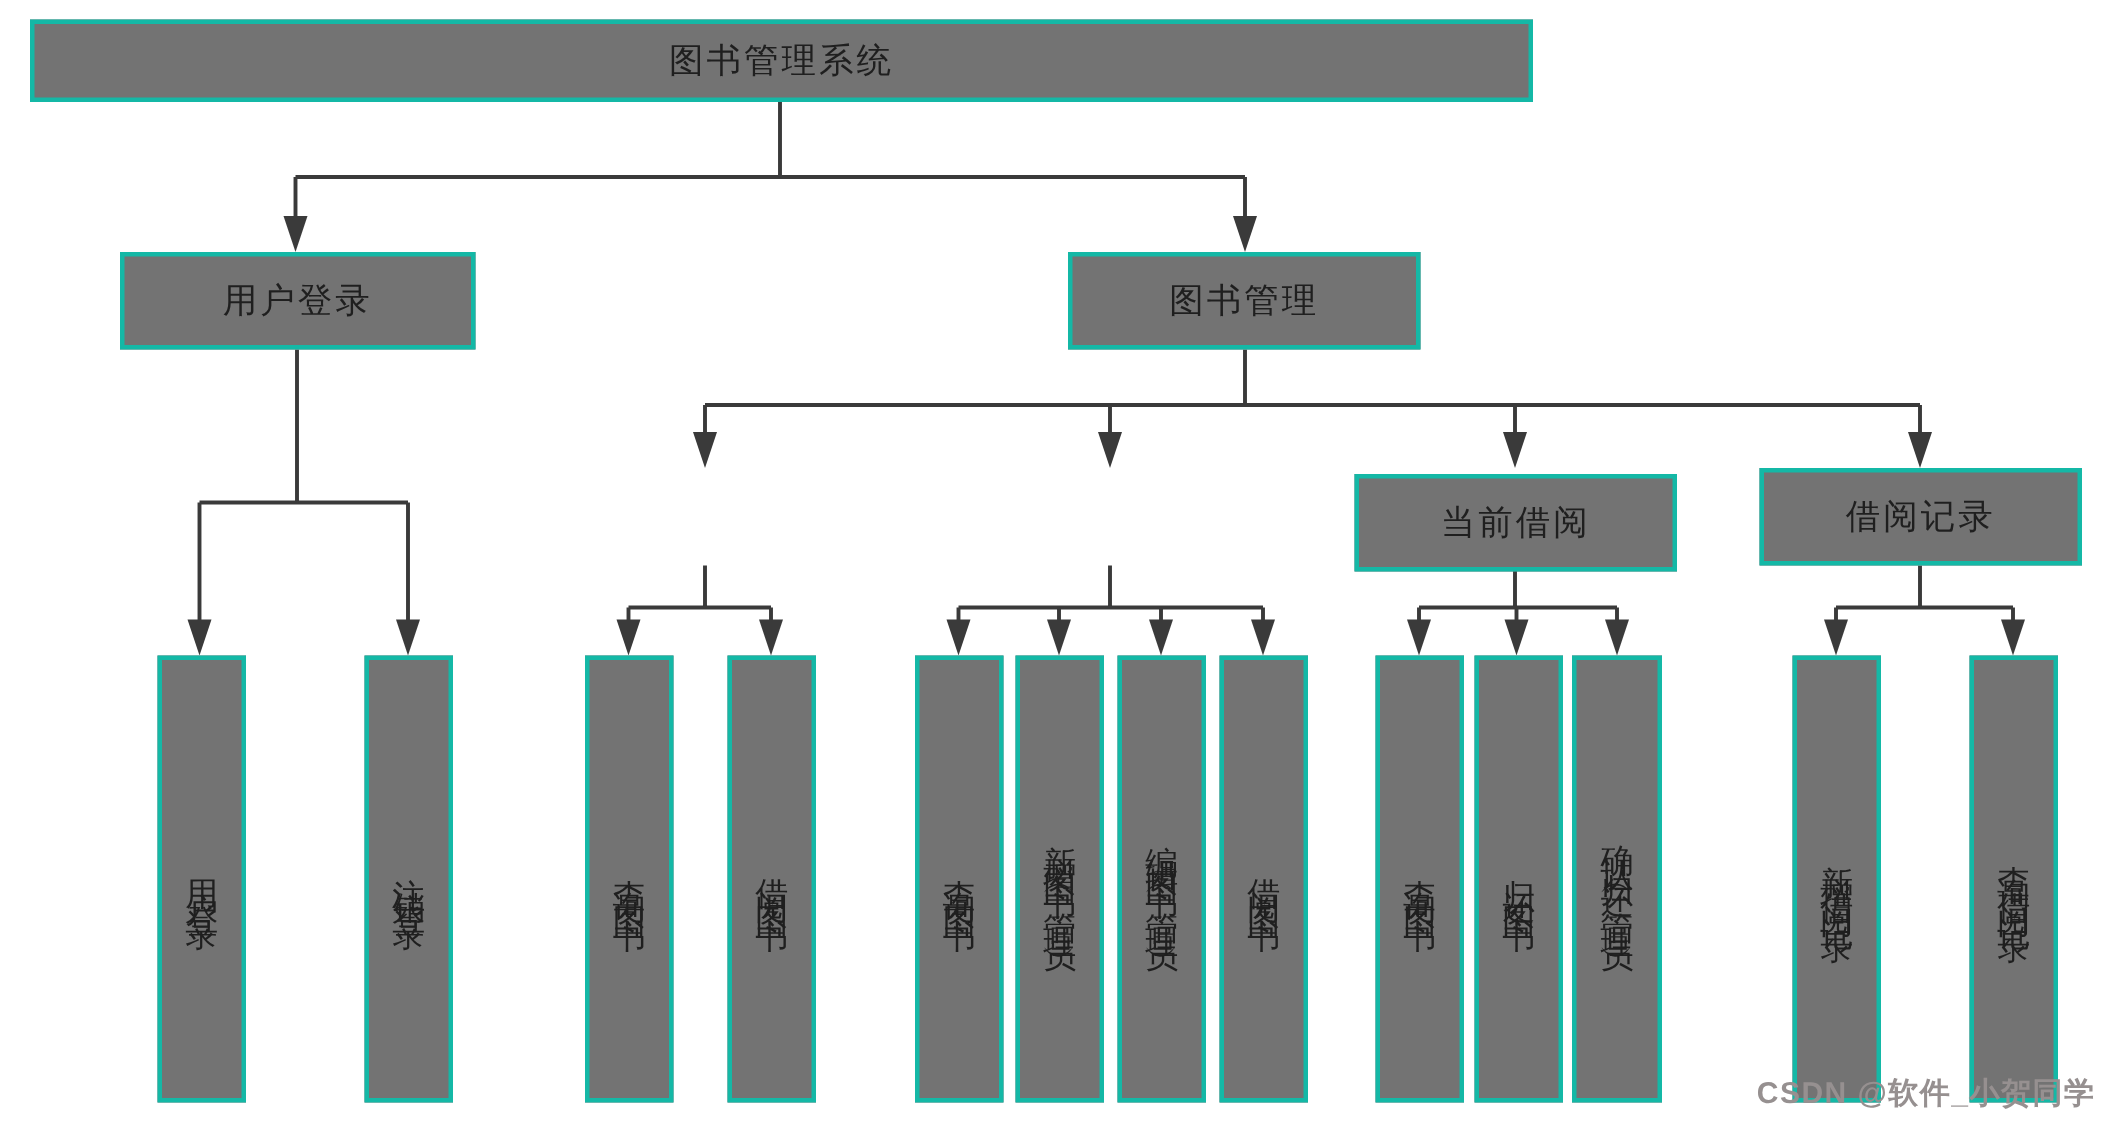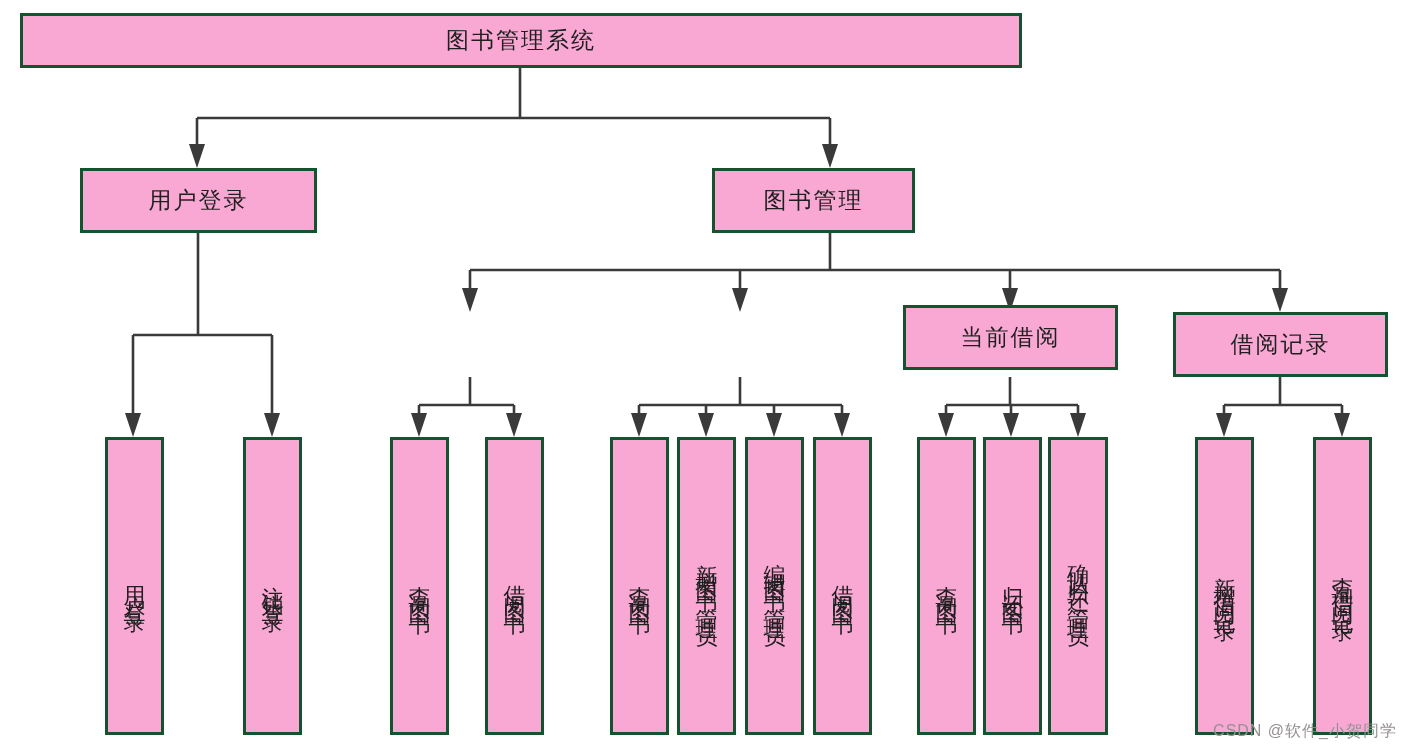--- a/index.html
+++ b/index.html
@@ -19,22 +19,22 @@
     position: absolute;
     left: 0;
     top: 0;
     width: 1405px;
     height: 747px;
     pointer-events: none;
   }
   .node {
     position: absolute;
     box-sizing: border-box;
-    border: 3px solid #14532d;
-    background: #f9a8d4;
+    border: 3px solid #14b8a6;
+    background: #737373;
     display: flex;
     align-items: center;
     justify-content: center;
     color: #1f1f1f;
   }
   .hlabel {
     font-size: 23px;
     letter-spacing: 2px;
     white-space: nowrap;
   }
@@ -43,24 +43,25 @@
     text-orientation: mixed;
     font-size: 22px;
     letter-spacing: 9px;
     line-height: 1;
     white-space: nowrap;
   }
   .watermark {
     position: absolute;
     right: 8px;
     bottom: 5px;
-    font-size: 16px;
+    font-size: 20px;
     letter-spacing: 1px;
     color: #969090;
     white-space: nowrap;
+    font-weight: bold;
   }
 </style>
 </head>
 <body>
 
 <div id="stage">
 
   <svg id="connectors" viewBox="0 0 1405 747" xmlns="http://www.w3.org/2000/svg">
     <g stroke="#3a3a3a" stroke-width="2.6" fill="none">
 
@@ -108,25 +109,25 @@
     </g>
   </svg>
 
   <div class="node" style="left:20px; top:13px; width:1002px; height:55px;">
     <span class="hlabel">图书管理系统</span>
   </div>
 
   <div class="node" style="left:80px; top:168px; width:237px; height:65px;">
     <span class="hlabel">用户登录</span>
   </div>
-  <div class="node" style="left:712px; top:168px; width:203px; height:65px;">
+  <div class="node" style="left:712px; top:168px; width:235px; height:65px;">
     <span class="hlabel">图书管理</span>
   </div>
 
-  <div class="node" style="left:903px; top:305px; width:215px; height:65px;">
+  <div class="node" style="left:903px; top:316px; width:215px; height:65px;">
     <span class="hlabel">当前借阅</span>
   </div>
   <div class="node" style="left:1173px; top:312px; width:215px; height:65px;">
     <span class="hlabel">借阅记录</span>
   </div>
 
   <div class="node leaf" style="left:105px; top:437px; width:59px; height:298px;">
     <span class="vlabel">用户登录</span>
   </div>
   <div class="node leaf" style="left:243px; top:437px; width:59px; height:298px;">

